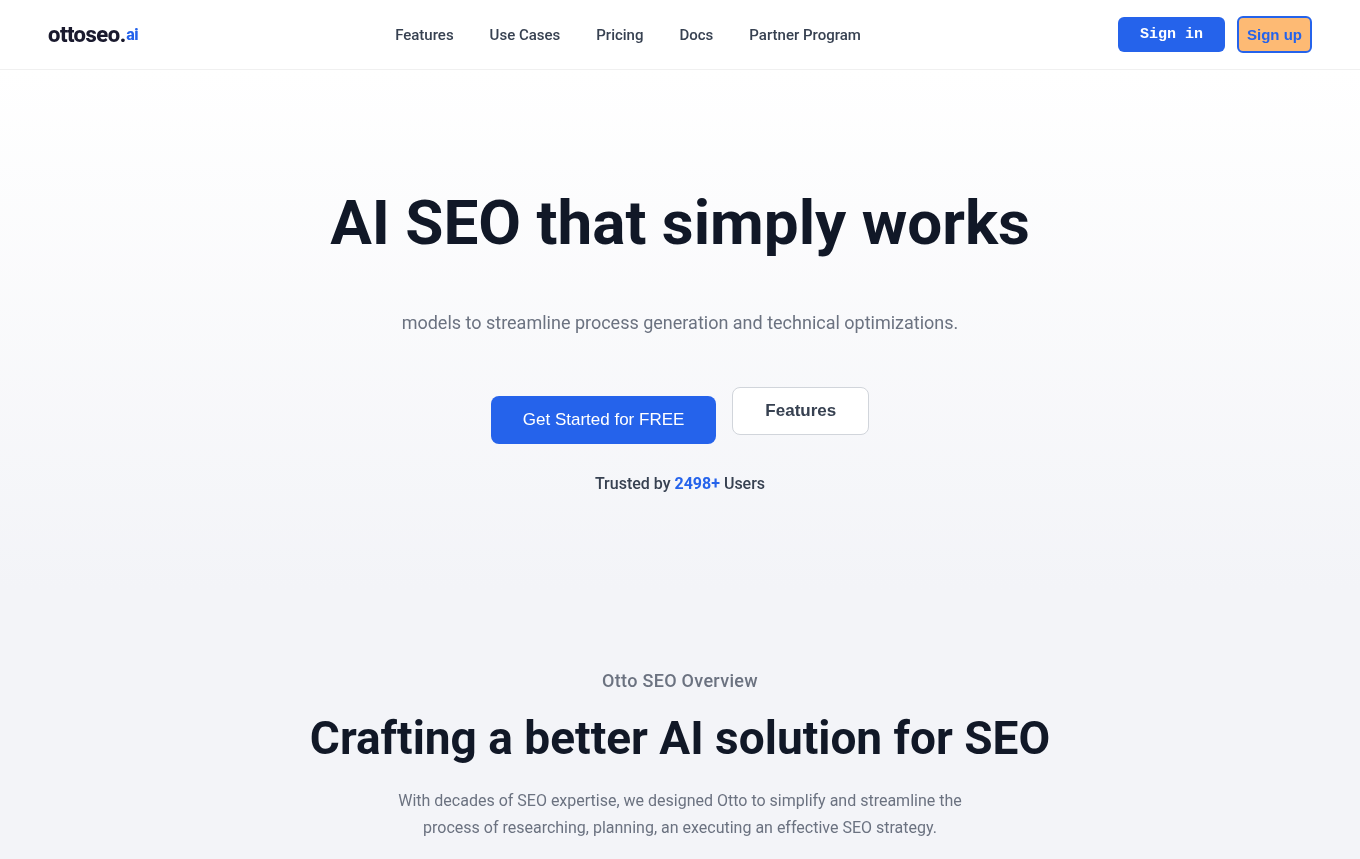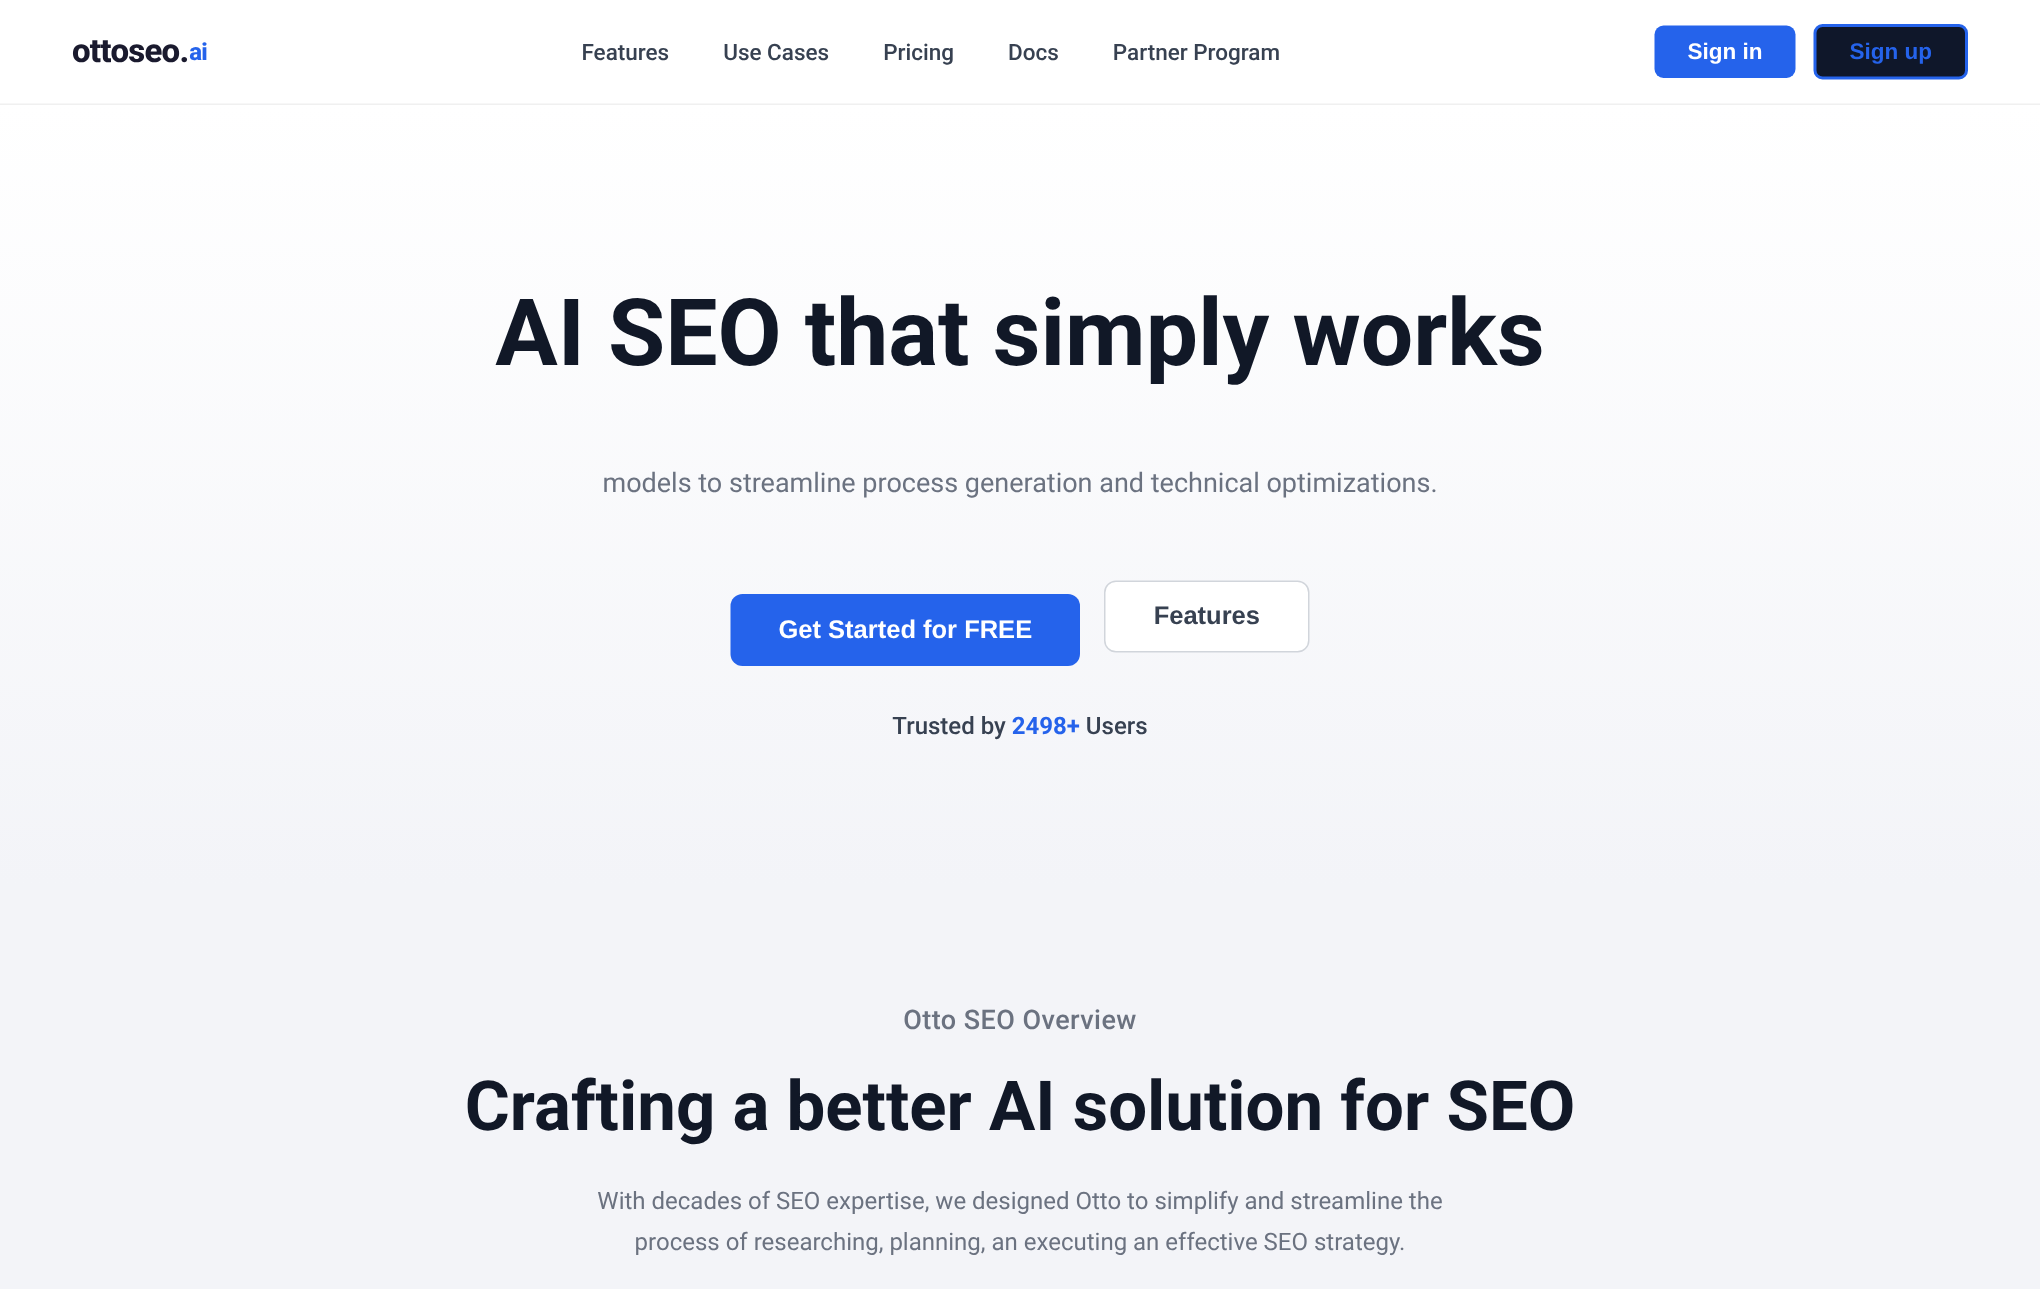--- a/index.html
+++ b/index.html
@@ -88,25 +88,26 @@
     .btn-signin {
       padding: 9px 22px;
       background: #2563eb;
       color: #ffffff;
       border: none;
       border-radius: 6px;
       font-size: 15px;
       font-weight: 600;
       cursor: pointer;
       transition: background 0.2s;
+      font-family: Liberation Mono, monospace;
     }
 
     .btn-signup {
-      padding: 8px 22px;
-      background: #0f172a;
+      padding: 8px 8px;
+      background: #fdba74;
       color: #2563eb;
       border: 2px solid #2563eb;
       border-radius: 6px;
       font-size: 15px;
       font-weight: 600;
       cursor: pointer;
       transition: all 0.2s;
     }
 
     
@@ -145,21 +146,21 @@
       margin-bottom: 30px;
     }
 
     .btn-primary {
       padding: 14px 32px;
       background: #2563eb;
       color: #ffffff;
       border: none;
       border-radius: 8px;
       font-size: 17px;
-      font-weight: 700;
+      font-weight: 400;
       cursor: pointer;
       transition: background 0.2s;
       margin-top: 18px;
     }
 
     .btn-secondary {
       padding: 13px 32px;
       background: #ffffff;
       color: #374151;
       border: 1.5px solid #d1d5db;

